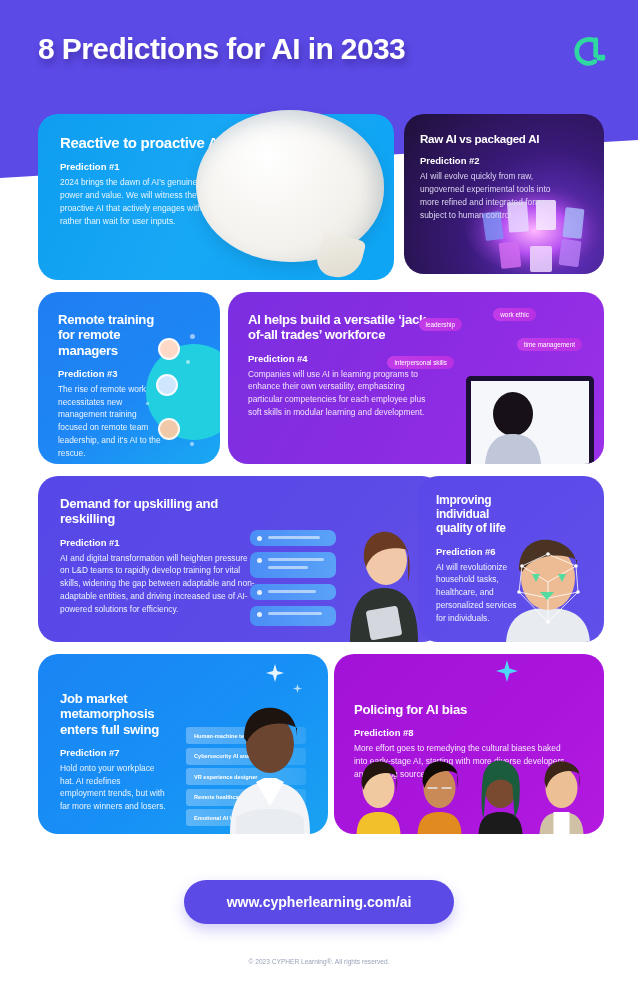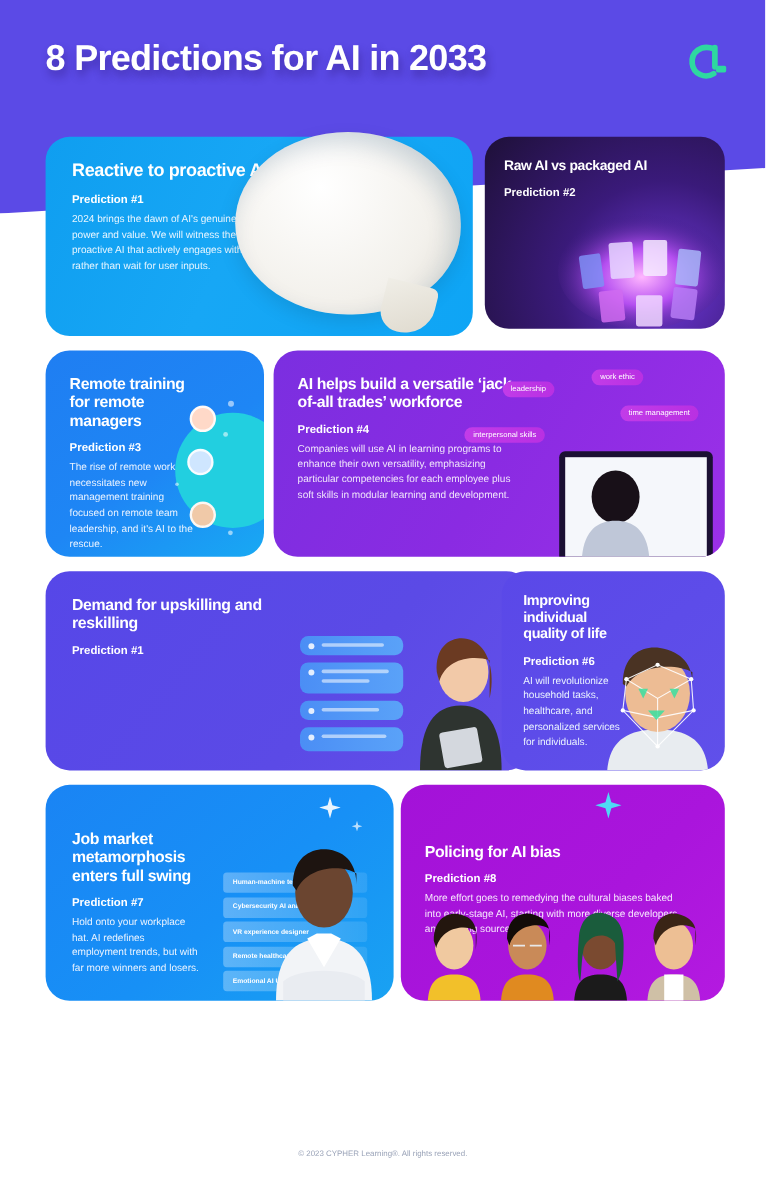--- a/index.html
+++ b/index.html
@@ -187,20 +187,21 @@
         <rect x="76" y="32" width="20" height="30" rx="2" fill="#f6eaff"></rect>
         <rect x="104" y="40" width="19" height="30" rx="2" fill="#a8b6f8" transform="rotate(6 113 55)"></rect>
         <rect x="40" y="74" width="20" height="26" rx="2" fill="#d06cf0" transform="rotate(-6 50 87)"></rect>
         <rect x="70" y="78" width="22" height="26" rx="2" fill="#f0d8ff"></rect>
         <rect x="100" y="72" width="20" height="26" rx="2" fill="#b77cf5" transform="rotate(7 110 85)"></rect>
       </g>
     </svg>
     <div class="inner">
       <div class="c-title">Raw AI vs packaged AI</div>
       <div class="c-pred">Prediction #2</div>
+      <div class="c-body">AI will evolve quickly from raw, ungoverned experimental tools into more refined and integrated forms subject to human control.</div>
     </div>
   </div>
 
   <div class="card" id="card3">
     <div class="teal-blob"></div>
     <div class="av" style="left:120px;top:46px;width:22px;height:22px;background:#ffd9c8"></div>
     <div class="av" style="left:118px;top:82px;width:22px;height:22px;background:#cfe6ff"></div>
     <div class="av" style="left:120px;top:126px;width:22px;height:22px;background:#f0c9a8"></div>
     <div class="dot" style="left:152px;top:42px;width:5px;height:5px;"></div>
     <div class="dot" style="left:148px;top:68px;width:4px;height:4px;"></div>
@@ -250,20 +251,21 @@
     </div>
     <svg class="woman" viewBox="0 0 104 120">
       <path d="M18 120 C18 86 28 66 52 66 C76 66 86 86 86 120 Z" fill="#2e3430"></path>
       <ellipse cx="54" cy="38" rx="21" ry="25" fill="#f2c9a8"></ellipse>
       <path d="M32 38 C30 12 50 6 62 12 C78 20 80 44 76 60 L76 28 C62 24 40 26 34 46 Z" fill="#6b3a22"></path>
       <rect x="36" y="86" width="32" height="30" rx="3" fill="#d4d8de" transform="rotate(-10 52 101)"></rect>
     </svg>
     <div class="inner">
       <div class="c-title">Demand for upskilling and reskilling</div>
       <div class="c-pred">Prediction #1</div>
+      <div class="c-body">AI and digital transformation will heighten pressure on L&amp;D teams to rapidly develop training for vital skills, widening the gap between adaptable and non-adaptable entities, and driving increased use of AI-powered solutions for efficiency.</div>
     </div>
   </div>
 
   <div class="card" id="card6">
     <svg class="face" viewBox="0 0 112 112">
       <path d="M14 112 C16 88 30 78 56 78 C82 78 96 88 98 112 Z" fill="#e8ecf0"></path>
       <ellipse cx="56" cy="48" rx="27" ry="32" fill="#edbc94"></ellipse>
       <path d="M27 40 C27 14 45 8 58 10 C76 13 86 24 85 42 L85 30 C70 22 40 24 30 42 Z" fill="#4a3323"></path>
       <g fill="none" stroke="#ffffff" stroke-width="0.9" opacity=".9">
         <path d="M30 36 L56 24 L84 36 L86 62 L56 92 L27 62 Z"></path>
@@ -346,15 +348,16 @@
         <path d="M11 26 C11 8 24 3 33 6 C46 10 48 18 46 32 L46 18 C38 12 18 14 13 32 Z" fill="#3a2516"></path>
       </svg>
     </div>
     <div class="inner">
       <div class="c-title">Policing for AI bias</div>
       <div class="c-pred">Prediction #8</div>
       <div class="c-body">More effort goes to remedying the cultural biases baked into early-stage AI, starting with more diverse developers and training sources.</div>
     </div>
   </div>
 
+  <div class="cta">www.cypherlearning.com/ai</div>
   <div class="copyright">© 2023 CYPHER Learning®. All rights reserved.</div>
 
 </div>
 
 </body></html>

